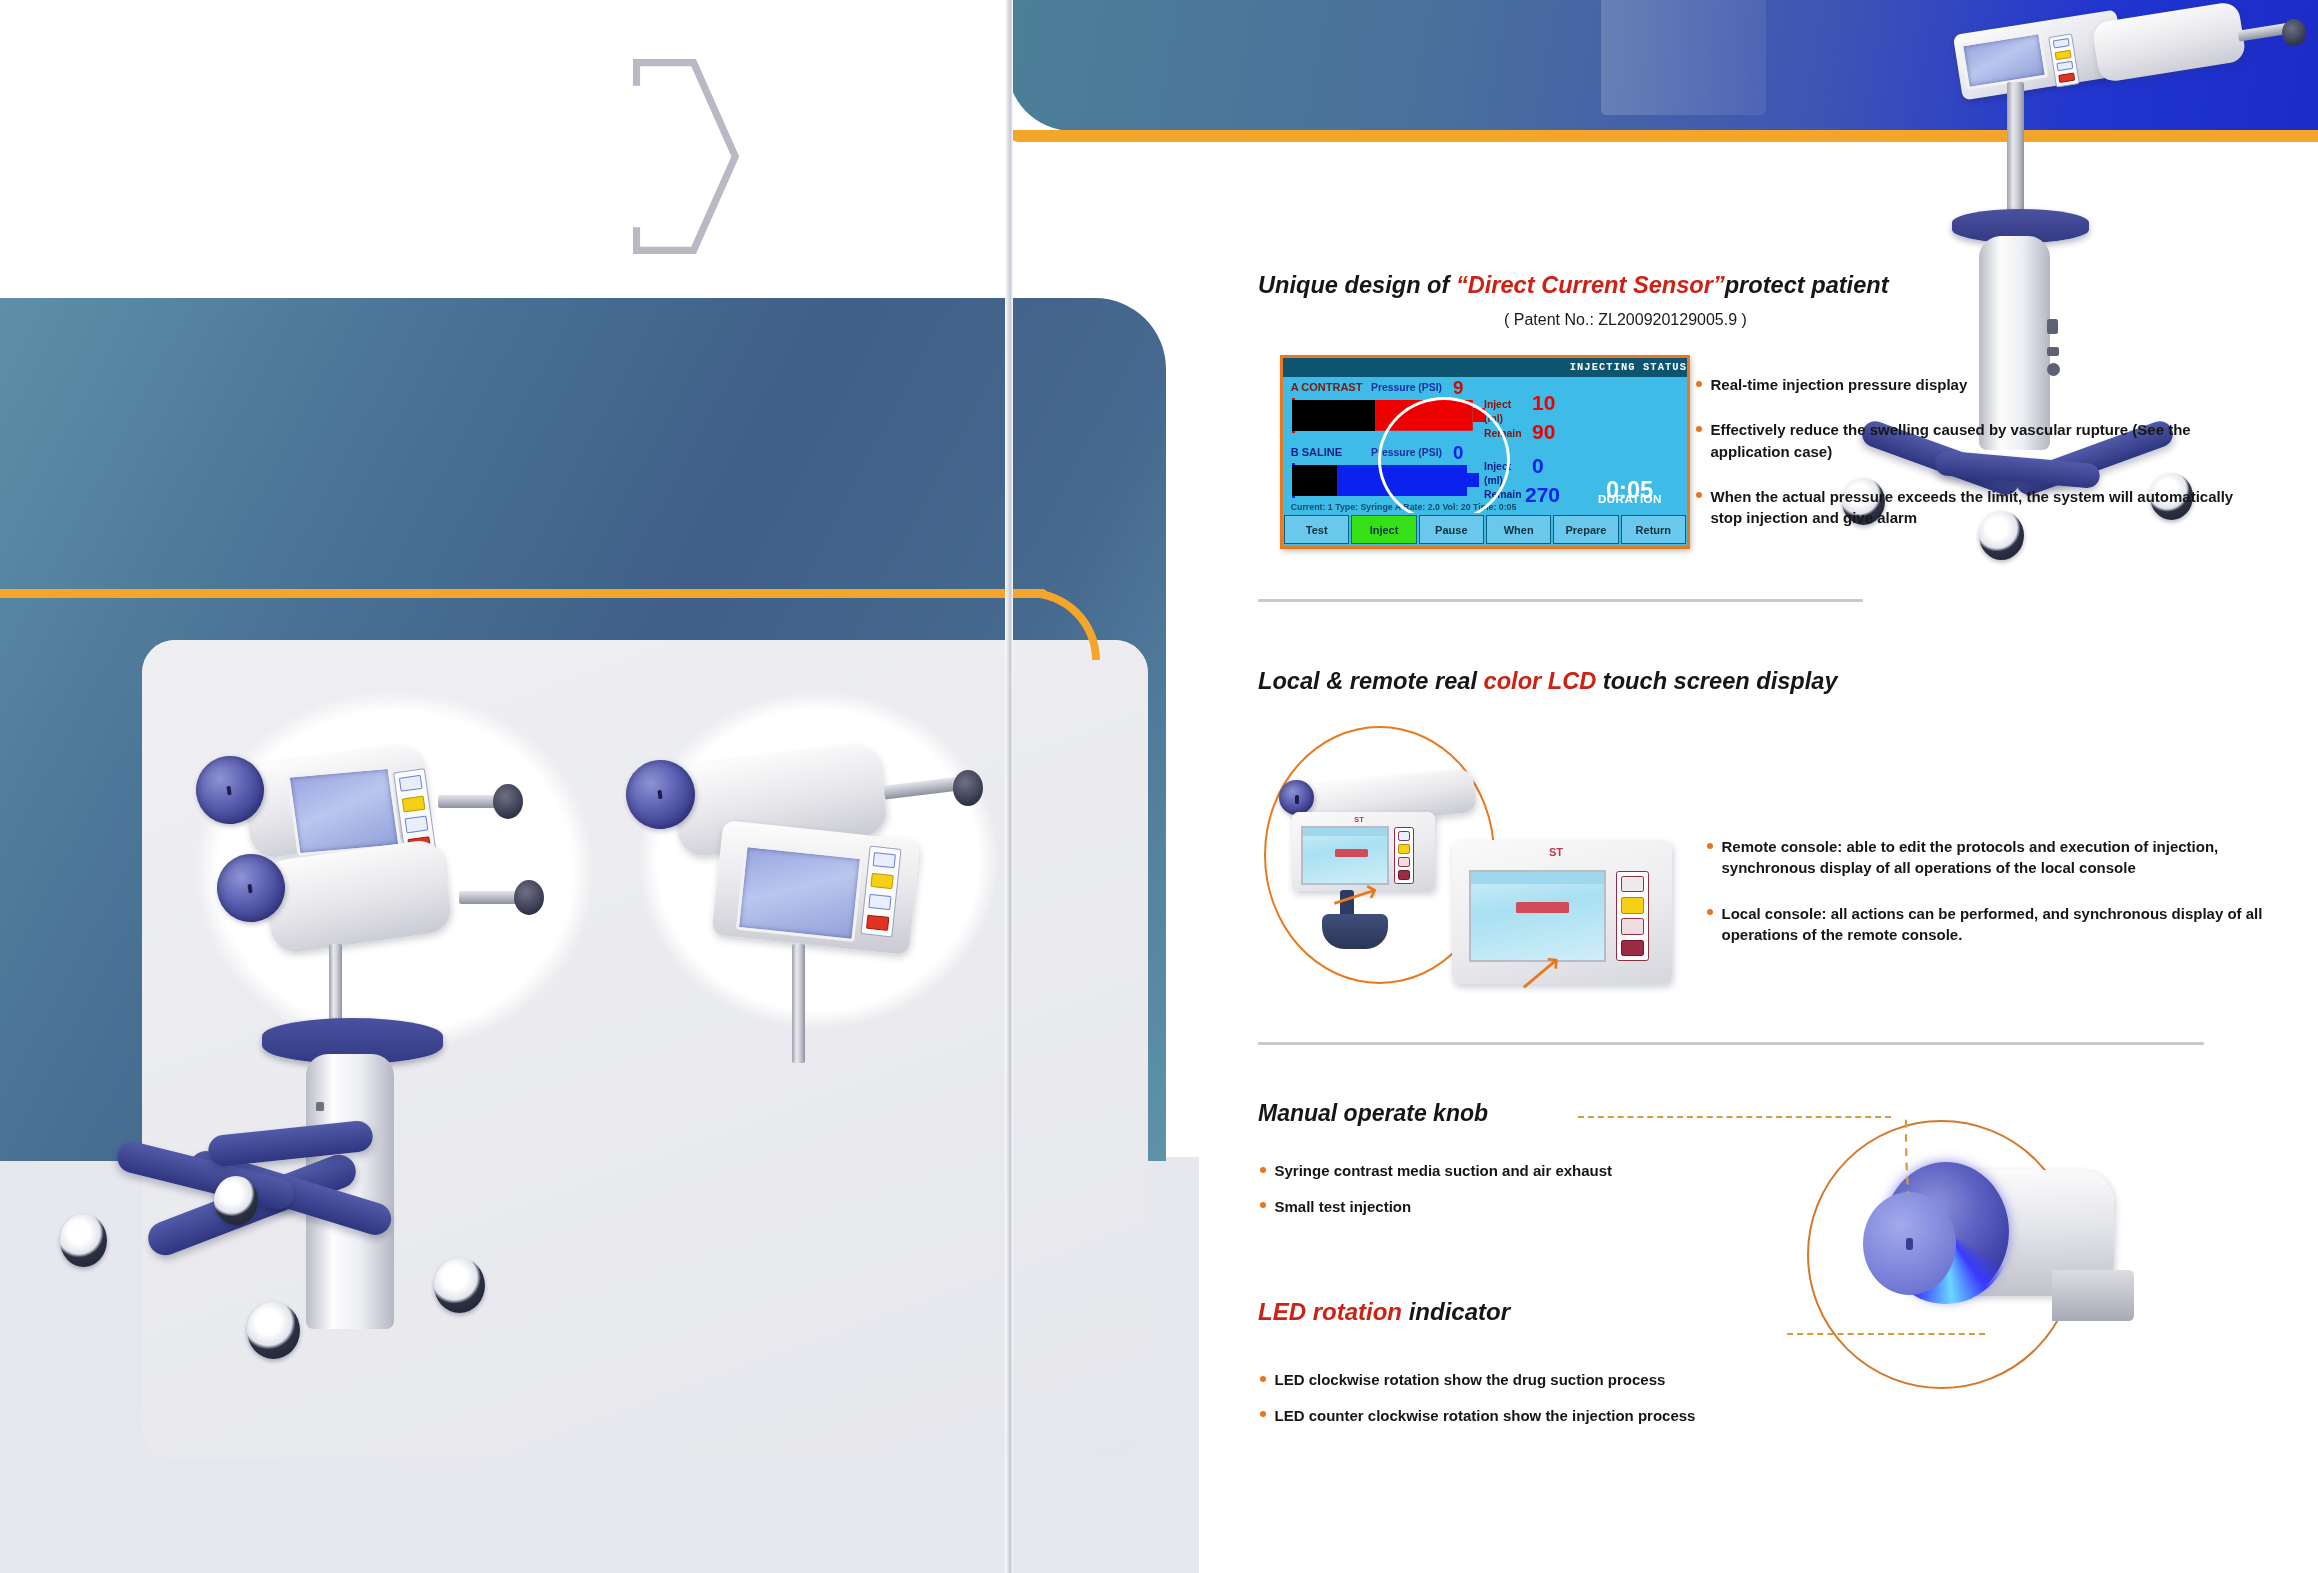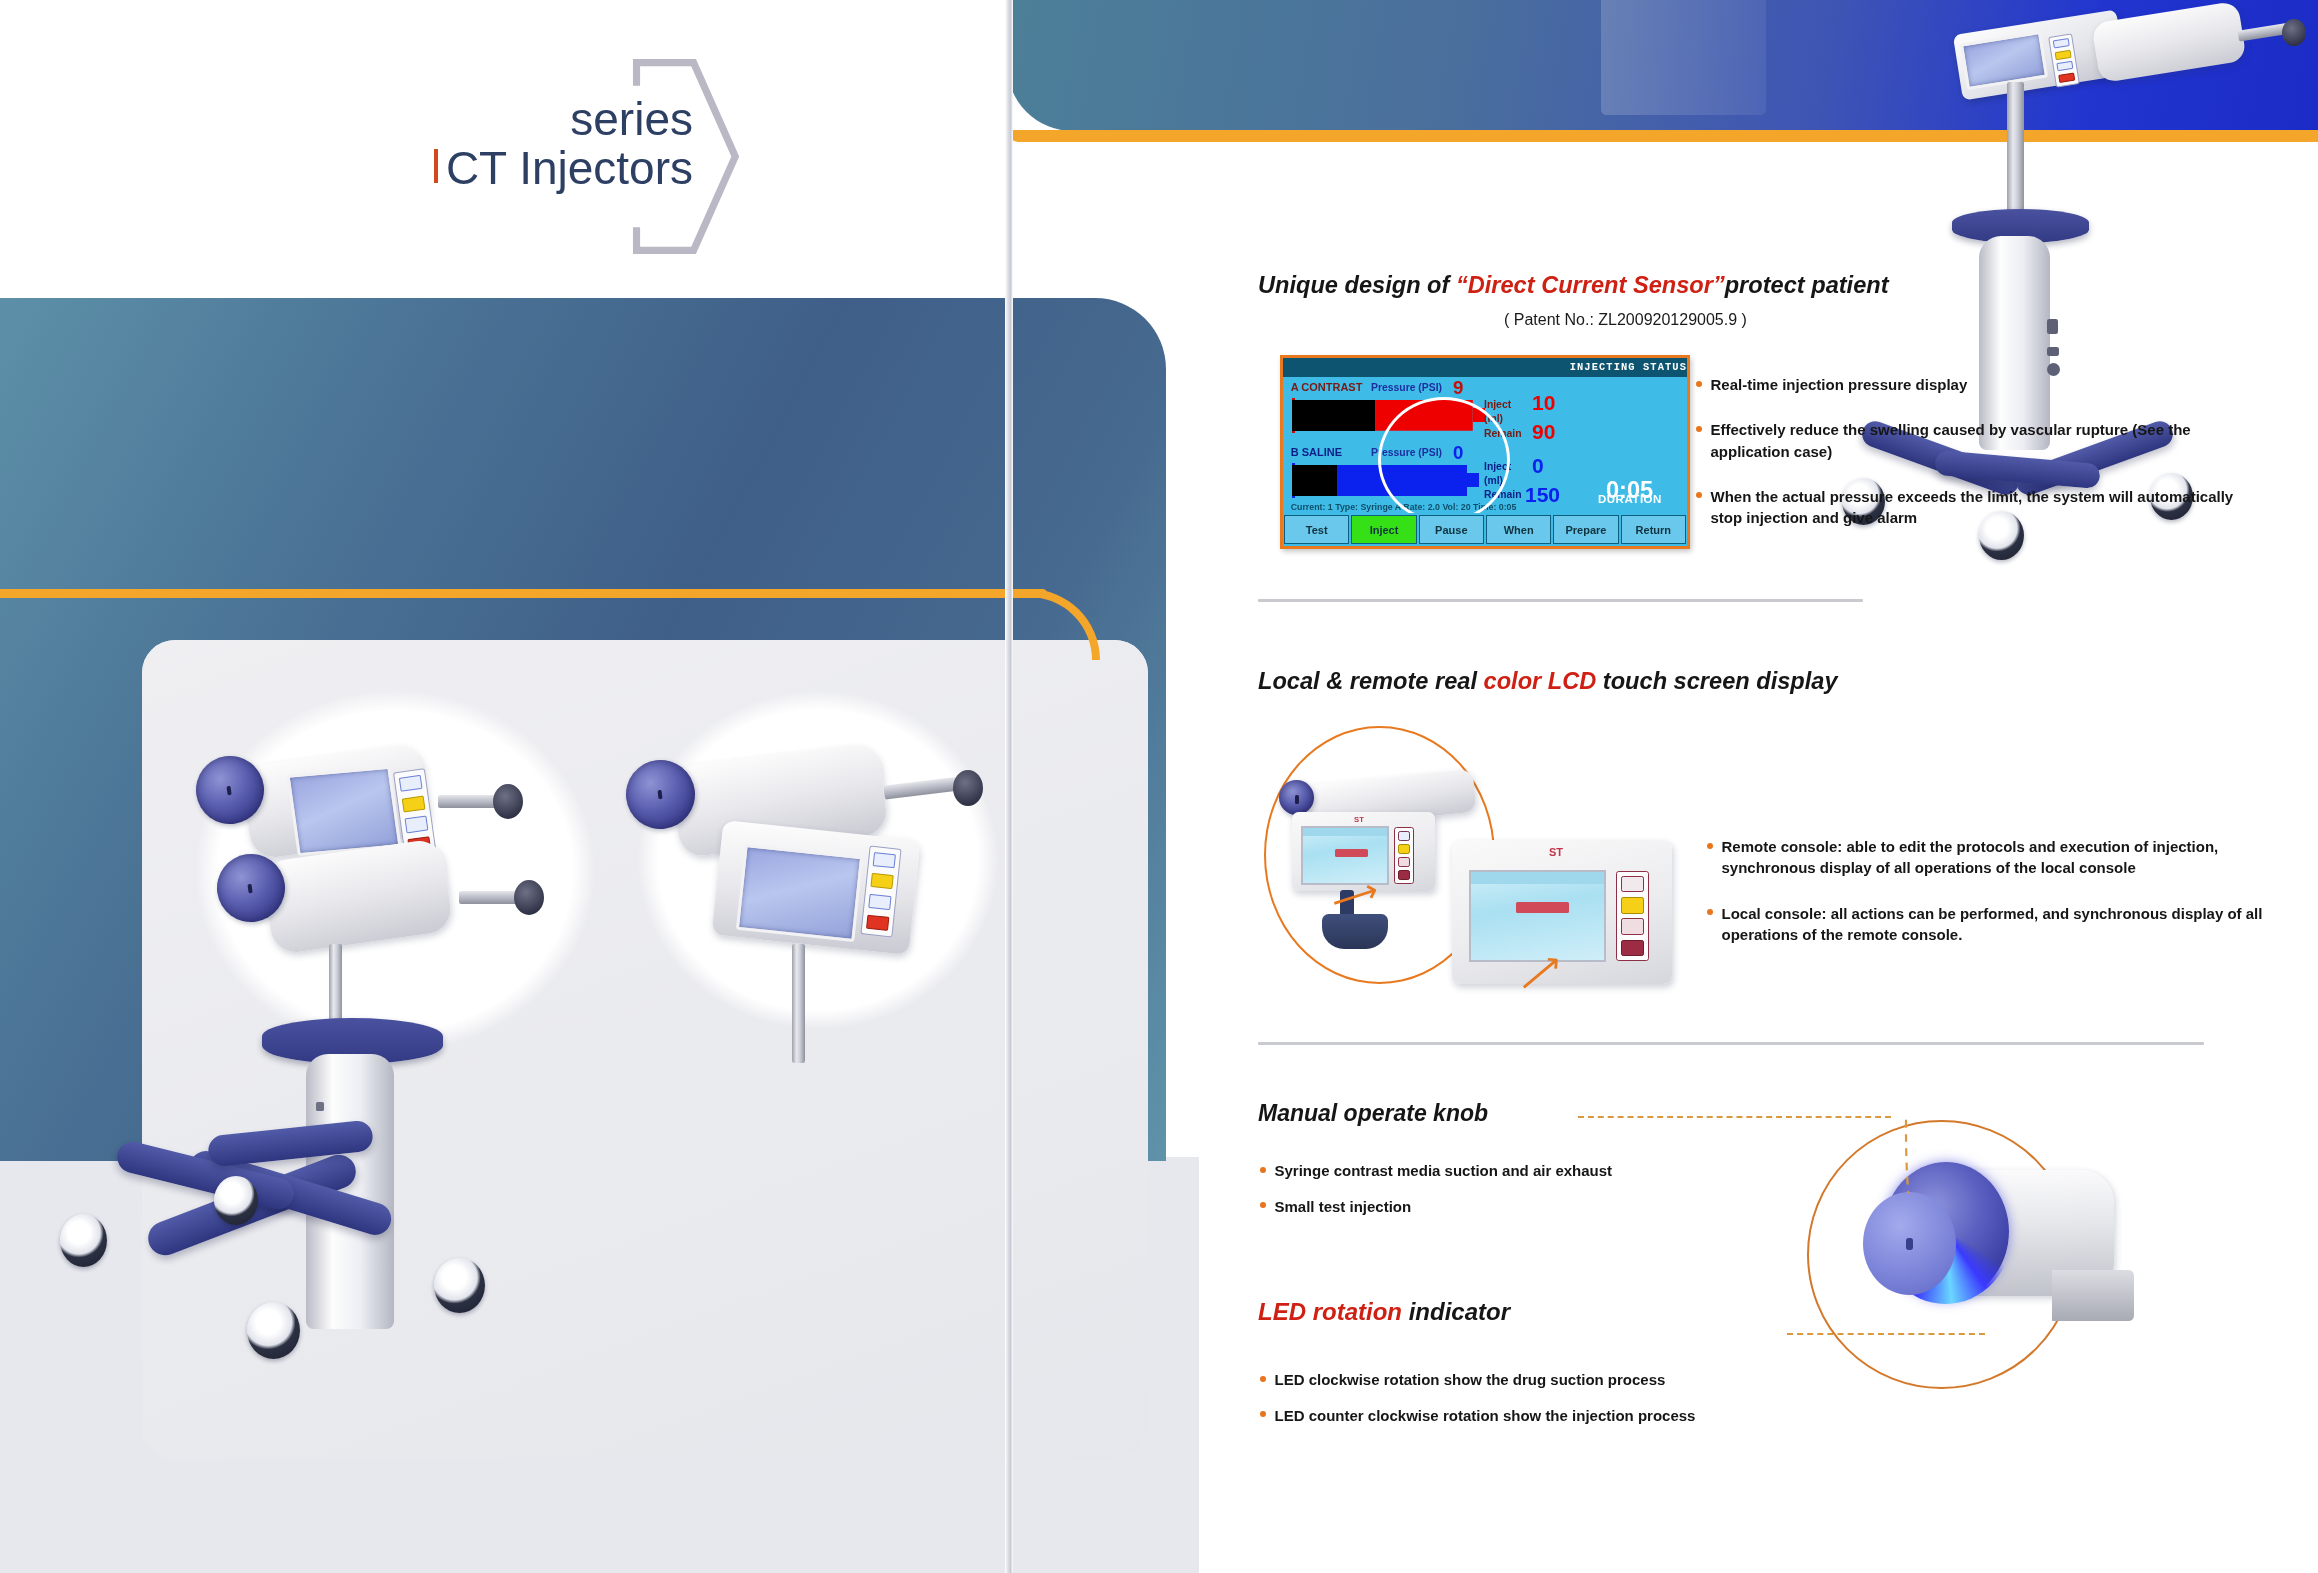--- a/index.html
+++ b/index.html
@@ -175,27 +175,20 @@
 </style>
 </head>
 <body>
 
 <div class="page">
 
   <div class="left-col">
 
     <div class="grey-plate"></div>
 
-    <div class="title-block">
-      <div class="title-series">series</div>
-      <div class="title-main">
-        <span class="title-bar"></span>
-        <span>CT Injectors</span>
-      </div>
-    </div>
 
     <svg class="hex-bracket" viewBox="0 0 200 370">
       <path d="M8 56 L8 14 L112 14 L188 185 L112 356 L8 356 L8 314" fill="none" stroke="#b9b8c4" stroke-width="13"></path>
     </svg>
 
     <div class="teal-panel">
       <div class="white-card">
         <div class="white-card-inner"></div>
 
         <div class="photo" style="left:22px; top:82px; width:429px; height:341px;">
@@ -329,21 +322,21 @@
         <div class="syr" style="left:8.8px; top:88px; width:175px;">
           <div style="position:absolute;left:0;top:-2.2px;width:3.3px;height:35px;background:#0b21ee;"></div>
           <div class="plung" style="width:26%;"></div>
           <div class="barrel" style="left:26%; width:74%; background:#0b21ee;"></div>
           <div class="nozzle" style="left:100%; background:#0b21ee;"></div>
         </div>
         <div class="lcd-sm" style="left:201px; top:84px; color:#0b1f86;">Inject</div>
         <div class="lcd-sm" style="left:201px; top:98px; color:#0b1f86;">(ml)</div>
         <div class="lcd-sm" style="left:201px; top:112px; color:#0b1f86;">Remain</div>
         <div class="lcd-val" style="left:249px; top:77px; font-size:21px; color:#0b21ee;">0</div>
-        <div class="lcd-val" style="left:242px; top:106px; font-size:21px; color:#0b21ee;">150</div>
+        <div class="lcd-val" style="left:242px; top:106px; font-size:21px; color:#0b21ee;">270</div>
 
         <div class="lcd-dur-label" style="left:315px; top:82px;margin-top:34px;">DURATION</div>
         <div class="lcd-dur-val" style="left:323px; top:100px;">0:05</div>
 
         <div class="lcd-statusline" style="left:7.7px; top:125px; color:#0e4f6a;">Current:      1    Type:  Syringe A      Rate:  2.0   Vol:   20     Time:   0:05</div>
         <div class="lcd-statusline" style="left:7.7px; top:137px; color:#4fc3e6;">Next:         2    Type:  Syringe B      Rate:  1.0   Vol:   40     Time:   0:40</div>
 
         <div class="lcd-ellipse"></div>
       </div>
 

